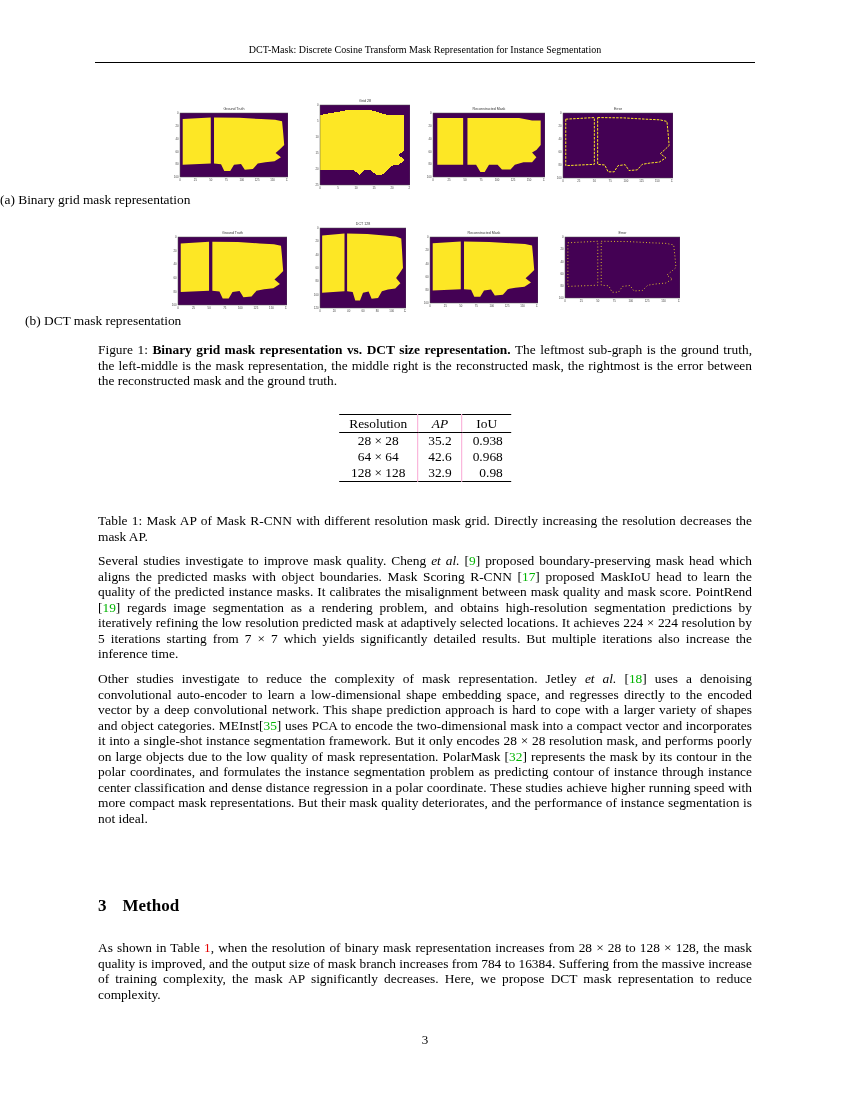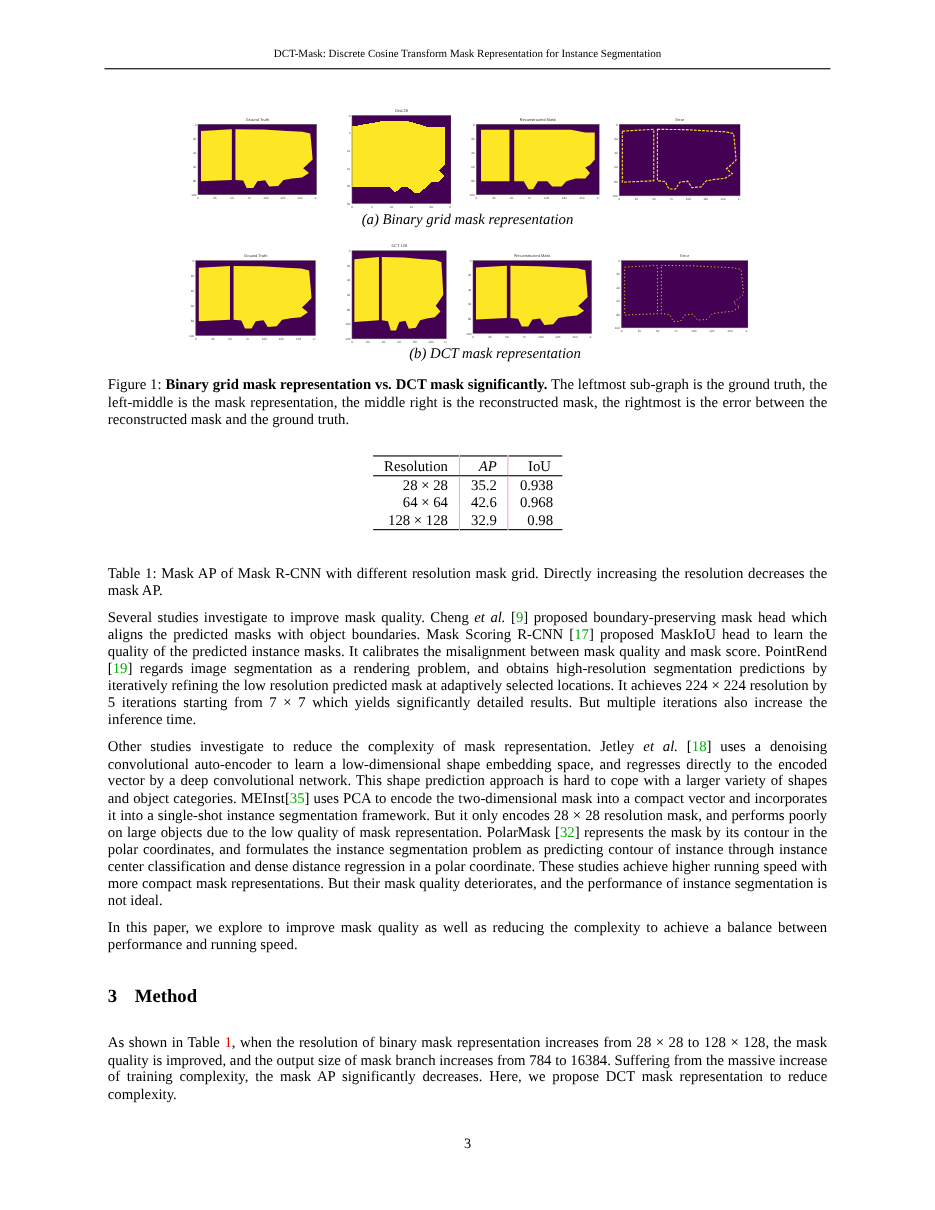--- a/index.html
+++ b/index.html
@@ -10,41 +10,41 @@
   .running-title {
     position:absolute; top:44px; left:0; width:100%;
     text-align:center; font-size:10px;
   }
   .header-rule {
     position:absolute; top:62px; left:95px; width:660px; height:0;
     border-top:1.2px solid #000;
   }
   .subplot-svg { position:absolute; }
   .subcaption {
-    position:absolute; left:0; width:850px; text-align:center; font-size:13.4px;font-style:italic;
+    position:absolute; left:0; width:850px; text-align:left; font-size:13.4px;
   }
   .body-text {
     position:absolute; left:98px; width:654px;
     text-align:justify; font-size:13.4px; line-height:15.5px;
   }
   .seg-i { font-style:italic; }
   .seg-b { font-weight:bold; }
   .seg-c { color:#00b400; }
   .seg-r { color:#e60000; }
   .tbl-wrap { position:absolute; top:414px; left:425px; transform:translateX(-50%); }
   #res-table {
     border-collapse:collapse; font-size:13.4px;
     border-top:1.3px solid #000; border-bottom:1.3px solid #000;
   }
   #res-table th {
     font-weight:normal; border-bottom:1px solid #000; padding:0 10px; height:17px;
   }
   #res-table td { padding:0 10px; height:15px; }
   #res-table .colsep { border-left:1px solid #f9a8d4; }
-  #res-table .center { text-align:right; }
+  #res-table .center { text-align:center; }
   #res-table .right  { text-align:right; padding-right:8px; }
   .section-heading {
     position:absolute; left:98px; top:896px; font-size:17px; font-weight:bold;
   }
   .section-heading .num { margin-right:16px; }
   .page-number {
     position:absolute; top:1032px; left:0; width:100%;
     text-align:center; font-size:13px;
   }
 </style>
@@ -237,21 +237,21 @@
         <text x="75.71428571428571" y="73" text-anchor="middle" font-size="2.8" fill="#444" font-family="Liberation Sans, sans-serif">100</text>
         <text x="92.14285714285714" y="73" text-anchor="middle" font-size="2.8" fill="#444" font-family="Liberation Sans, sans-serif">125</text>
         <text x="108.57142857142857" y="73" text-anchor="middle" font-size="2.8" fill="#444" font-family="Liberation Sans, sans-serif">150</text>
         <text x="125" y="73" text-anchor="middle" font-size="2.8" fill="#444" font-family="Liberation Sans, sans-serif">175</text>
       </svg>
     </div>
 
   <div class="subcaption" style="top:192px;">(a) Binary grid mask representation</div>
   <div class="subcaption" style="top:313px;margin-left:25px;">(b) DCT mask representation</div>
 
-  <div class="body-text" style="top:342px;"><span>Figure 1:  </span><span class="seg-b">Binary grid mask representation vs. DCT mask significantly.</span><span> The leftmost sub-graph is the ground truth, the left-middle is the mask representation, the middle right is the reconstructed mask, the rightmost is the error between the reconstructed mask and the ground truth.</span></div>
+  <div class="body-text" style="top:342px;"><span>Figure 1:  </span><span class="seg-b">Binary grid mask representation vs. DCT size representation.</span><span> The leftmost sub-graph is the ground truth, the left-middle is the mask representation, the middle right is the reconstructed mask, the rightmost is the error between the reconstructed mask and the ground truth.</span></div>
 
   <div class="tbl-wrap">
     <table id="res-table">
       <thead>
           <tr>
             <th class="center">Resolution</th>
             <th class="seg-i colsep center">AP</th>
             <th class="colsep center">IoU</th>
           </tr>
         </thead>
@@ -272,21 +272,20 @@
             <td class="colsep right">0.98</td>
           </tr>
         </tbody>
     </table>
   </div>
 
   <div class="body-text" style="top:481px;margin-top:32px;">Table 1: Mask AP of Mask R-CNN with different resolution mask grid. Directly increasing the resolution decreases the mask AP.</div>
 
   <div class="body-text" style="top:553px;"><span>Several studies investigate to improve mask quality.  Cheng </span><span class="seg-i">et al.</span><span>  [</span><span class="seg-c">9</span><span>] proposed boundary-preserving mask head which aligns the predicted masks with object boundaries.  Mask Scoring R-CNN [</span><span class="seg-c">17</span><span>] proposed MaskIoU head to learn the quality of the predicted instance masks.  It calibrates the misalignment between mask quality and mask score. PointRend [</span><span class="seg-c">19</span><span>] regards image segmentation as a rendering problem, and obtains high-resolution segmentation predictions by iteratively refining the low resolution predicted mask at adaptively selected locations.  It achieves 224 × 224 resolution by 5 iterations starting from 7 × 7 which yields significantly detailed results.  But multiple iterations also increase the inference time.</span></div>
   <div class="body-text" style="top:671px;"><span>Other studies investigate to reduce the complexity of mask representation.  Jetley </span><span class="seg-i">et al.</span><span> [</span><span class="seg-c">18</span><span>] uses a denoising convolutional auto-encoder to learn a low-dimensional shape embedding space, and regresses directly to the encoded vector by a deep convolutional network.  This shape prediction approach is hard to cope with a larger variety of shapes and object categories. MEInst[</span><span class="seg-c">35</span><span>] uses PCA to encode the two-dimensional mask into a compact vector and incorporates it into a single-shot instance segmentation framework.  But it only encodes 28 × 28 resolution mask, and performs poorly on large objects due to the low quality of mask representation.  PolarMask [</span><span class="seg-c">32</span><span>] represents the mask by its contour in the polar coordinates, and formulates the instance segmentation problem as predicting contour of instance through instance center classification and dense distance regression in a polar coordinate. These studies achieve higher running speed with more compact mask representations.  But their mask quality deteriorates, and the performance of instance segmentation is not ideal.</span></div>
-  <div class="body-text" style="top:835px;"><span>In this paper, we explore to improve mask quality as well as reducing the complexity to achieve a balance between performance and running speed.</span></div>
 
   <div class="section-heading">
     <span class="num">3</span><span>Method</span>
   </div>
 
   <div class="body-text" style="top:940px;"><span>As shown in Table </span><span class="seg-r">1</span><span>, when the resolution of binary mask representation increases from 28 × 28 to 128 × 128, the mask quality is improved, and the output size of mask branch increases from 784 to 16384. Suffering from the massive increase of training complexity, the mask AP significantly decreases. Here, we propose DCT mask representation to reduce complexity.</span></div>
 
   <div class="page-number">3</div>
 
 </div>

